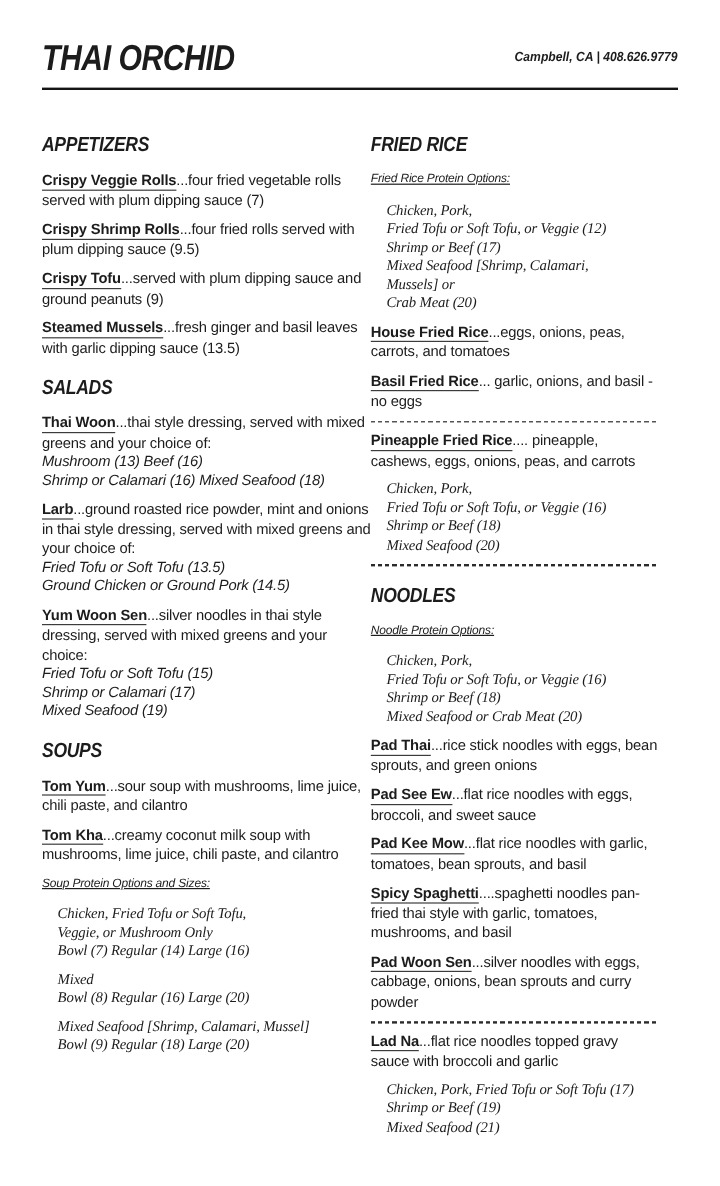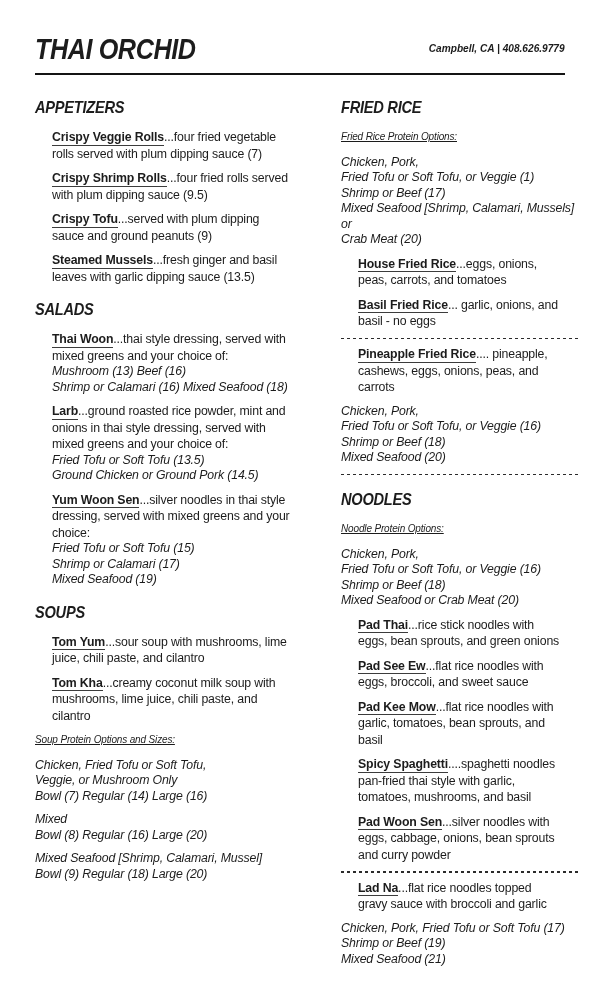--- a/index.html
+++ b/index.html
@@ -25,48 +25,48 @@
     transform: scaleX(0.84); transform-origin: left bottom;
   }
   .contact {
     white-space: nowrap; margin-bottom: 2px;
     font-size: 11px; font-weight: bold; font-style: italic;
     transform: scaleX(0.92); transform-origin: right bottom;
   }
   .rule { border: none; border-top: 2.5px solid #141414; margin: 9px 0 0; }
 
   
-  .columns { display: flex; gap: 32px; padding-top: 24px; }
+  .columns { display: flex; gap: 0; padding-top: 37px; }
   .col-left  { width: 274px; flex: 0 0 auto; }
   .col-right { width: 240px; flex: 0 0 auto; }
 
   .section-heading {
     margin: 16px 0 12px; line-height: 18px; white-space: nowrap;
     font-size: 17px; font-weight: bold; font-style: italic;
     letter-spacing: -0.3px;
     transform: scaleX(0.86); transform-origin: left center;
   }
   .section-heading.first { margin-top: 0; }
 
-  .item { margin: 0 17px 8px; }
+  .item { margin: 0 0 8px; }
   .item-text {
     margin: 0;
     font-size: 12.3px; line-height: 16.5px; letter-spacing: -0.15px;
   }
   .item-name {
     font-weight: bold;
     border-bottom: 1.5px solid #3c3c3c;
     padding-bottom: 0.5px;
   }
   .options {
     font-style: italic;
     font-size: 12.3px; line-height: 15.5px; letter-spacing: -0.15px;
     margin: 0;
   }
-  .options.standalone { margin: 6px 0 8px; }
+  .options.standalone { margin: 6px 13px 8px; font-family: Liberation Serif, serif; }
   .protein-note {
     margin: 6px 0 9px;
     font-style: italic; text-decoration: underline;
     font-size: 10px; line-height: 16.5px; letter-spacing: -0.15px;
   }
   .dashed-divider {
     height: 1.6px; margin: 5px 0 7px;
     background: repeating-linear-gradient(to right, #2b2b2b 0 3.5px, transparent 3.5px 6px);
   }
 </style>
@@ -155,21 +155,21 @@
     </section>
 
     <section class="col-right">
 
       <h2 class="section-heading first">FRIED RICE</h2>
 
       <p class="protein-note">Fried Rice Protein Options:</p>
 
       <div class="options standalone">
         <div>Chicken, Pork,</div>
-        <div>Fried Tofu or Soft Tofu, or Veggie (1)</div>
+        <div>Fried Tofu or Soft Tofu, or Veggie (12)</div>
         <div>Shrimp or Beef (17)</div>
         <div>Mixed Seafood [Shrimp, Calamari, Mussels] or</div>
         <div>Crab Meat (20)</div>
       </div>
 
       <div class="item">
         <p class="item-text"><span class="item-name">House Fried Rice</span><span>...eggs, onions, peas, carrots, and tomatoes</span></p>
       </div>
       <div class="item">
         <p class="item-text"><span class="item-name">Basil Fried Rice</span><span>... garlic, onions, and basil - no eggs</span></p>

